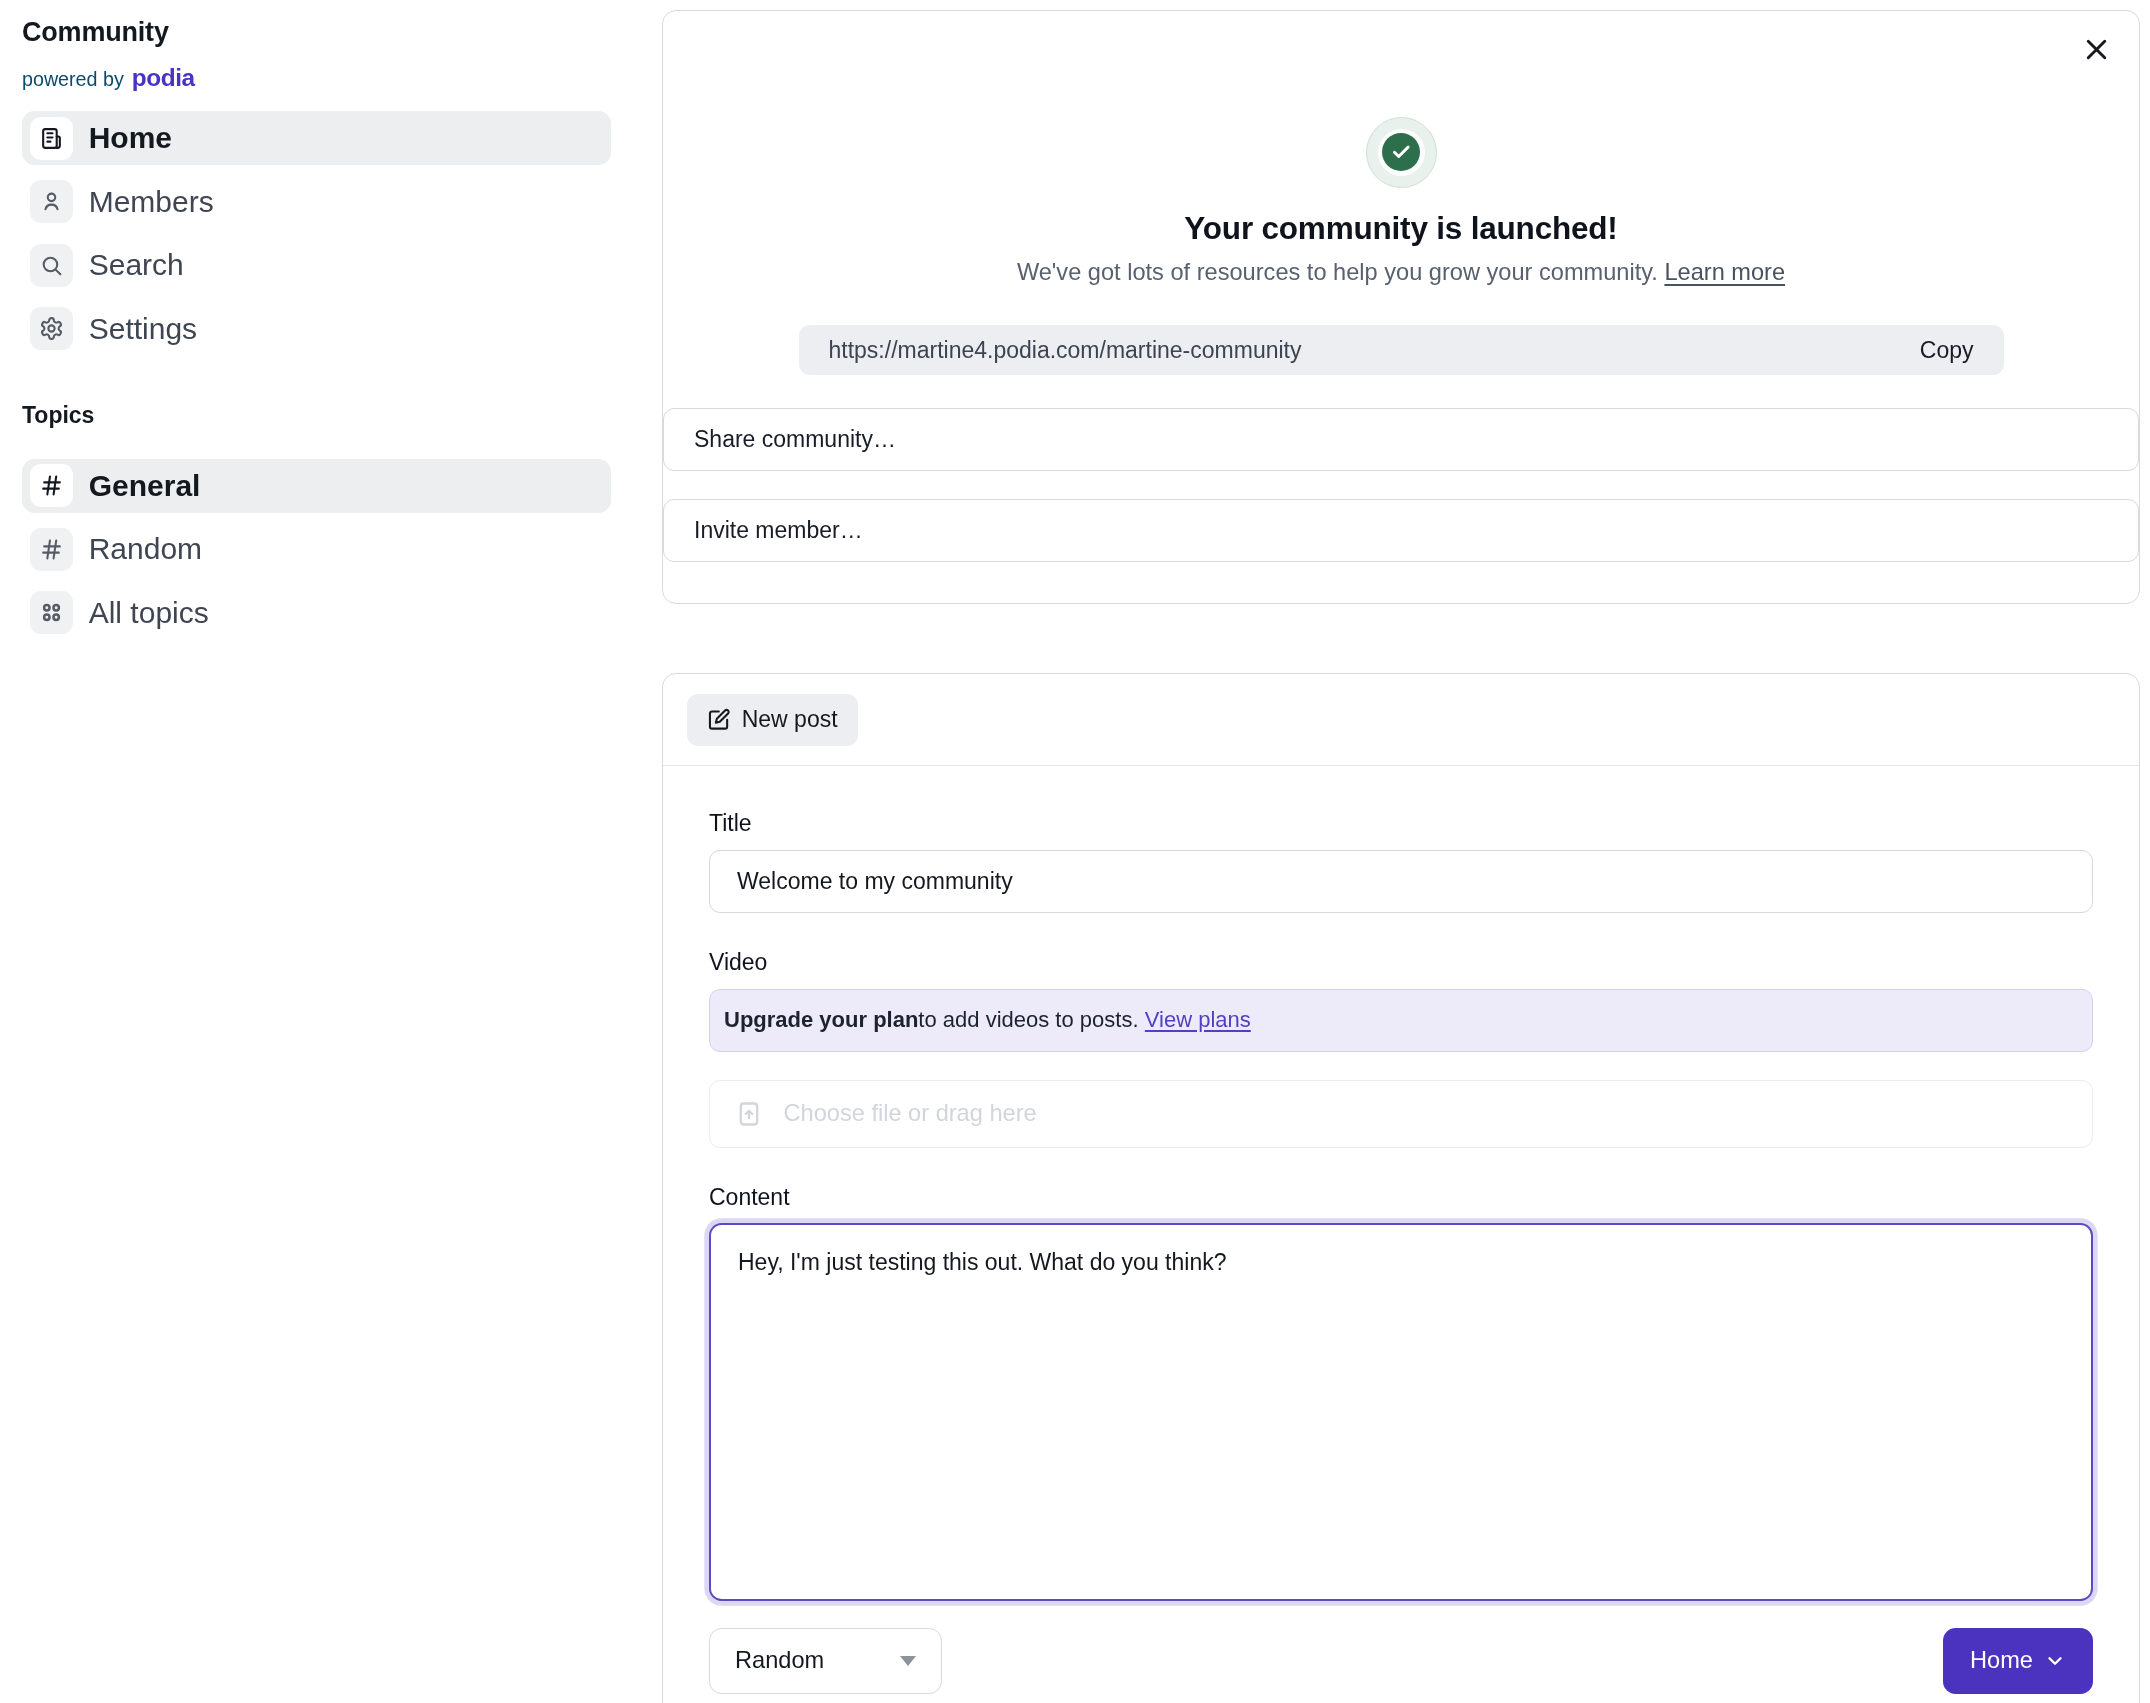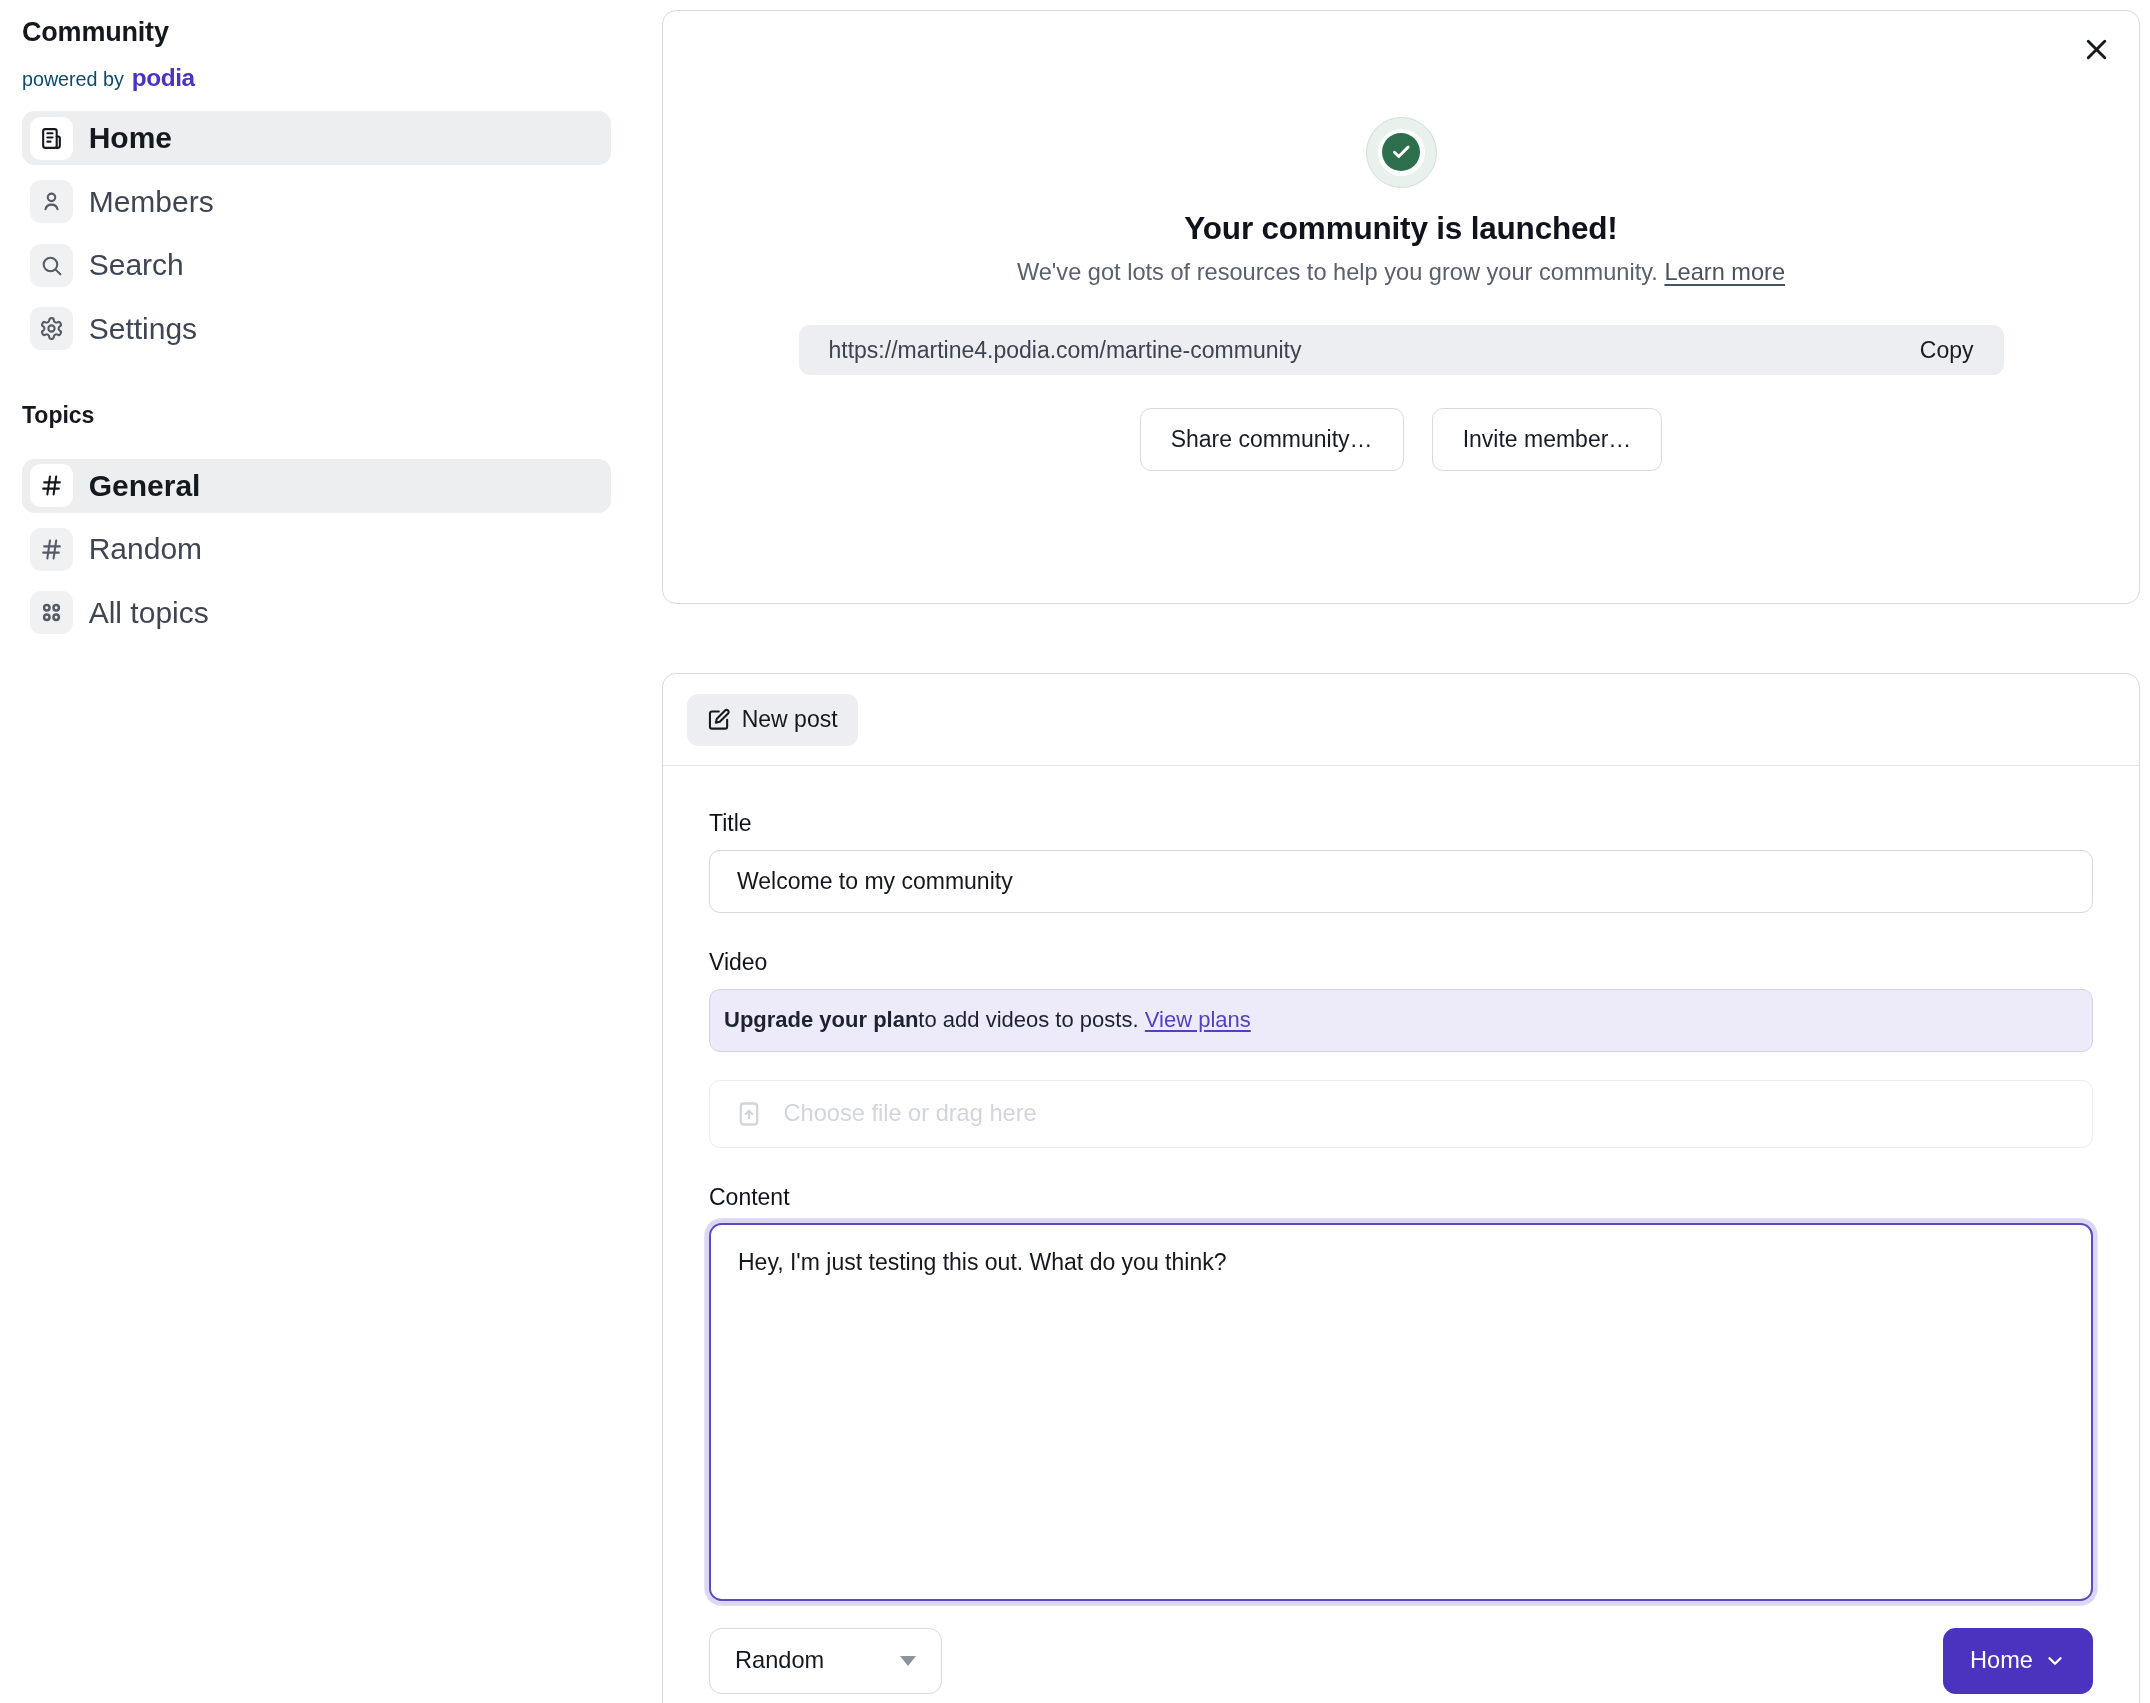--- a/index.html
+++ b/index.html
@@ -35,21 +35,21 @@
   .close-btn { position:absolute; top:20.5px; right:25px; width:36px; height:36px; color:#14181f; background:none; border:none; cursor:pointer; display:flex; align-items:center; justify-content:center; }
   .check-outer { margin:106px auto 0; width:71px; height:71px; border-radius:50%; background:#e9f1ec; border:1.6px solid #cfe0d5; display:flex; align-items:center; justify-content:center; }
   .check-white { width:47px; height:47px; border-radius:50%; background:#ffffff; display:flex; align-items:center; justify-content:center; }
   .check-disc  { width:38px; height:38px; border-radius:50%; background:#2d6e4c; color:#fff; display:flex; align-items:center; justify-content:center; }
   .launch-title { margin-top:22px; font-size:31.5px; font-weight:700; color:#0f141c; letter-spacing:-0.2px; }
   .launch-sub { margin-top:12.6px; font-size:23.6px; color:#59616e; }
   .learn-more { color:#4a5260; text-decoration:underline; text-underline-offset:3.9px; cursor:pointer; }
   .url-row { margin:39px auto 0; width:1205px; height:50px; background:#eceef1; border-radius:11px; display:flex; align-items:center; padding:0 30px; }
   .url-text { font-size:23px; color:#3c4352; flex:1; text-align:left; }
   .copy-btn { font-size:23px; color:#171c26; background:none; border:none; cursor:pointer; font-family:inherit; }
-  .cta-row { margin-top:33px; display:flex; justify-content:center; gap:28px; }
+  .cta-row { margin-top:33px; display:flex; justify-content:center; gap:28px;flex-direction:column; }
   .cta-btn { height:63px; border-radius:11px; border:1.6px solid #d9dade; background:#fff; font-size:23px; color:#171c26; padding:0 30px; display:flex; align-items:center; cursor:pointer; font-family:inherit; }
 
   
   .card-post { top:673px; height:1119px; }
   .post-header { padding:19.7px 23.6px; border-bottom:1.6px solid #e4e5e9; }
   .newpost-btn { display:inline-flex; align-items:center; gap:11px; height:52px; padding:0 20.5px; background:#eceef1; border:none; border-radius:11px; font-size:23px; font-weight:500; color:#14181f; cursor:pointer; font-family:inherit; }
   .post-body { padding:44px 46px 0; }
   .field-label { font-size:23px; font-weight:500; color:#0f141c; margin-bottom:12.6px; }
   .mt { margin-top:36px; }
   .text-input { width:100%; height:63px; border:1.6px solid #d6d7db; border-radius:11px; padding:0 27px; font-size:23px; color:#14181f; font-family:inherit; background:#fff; }

